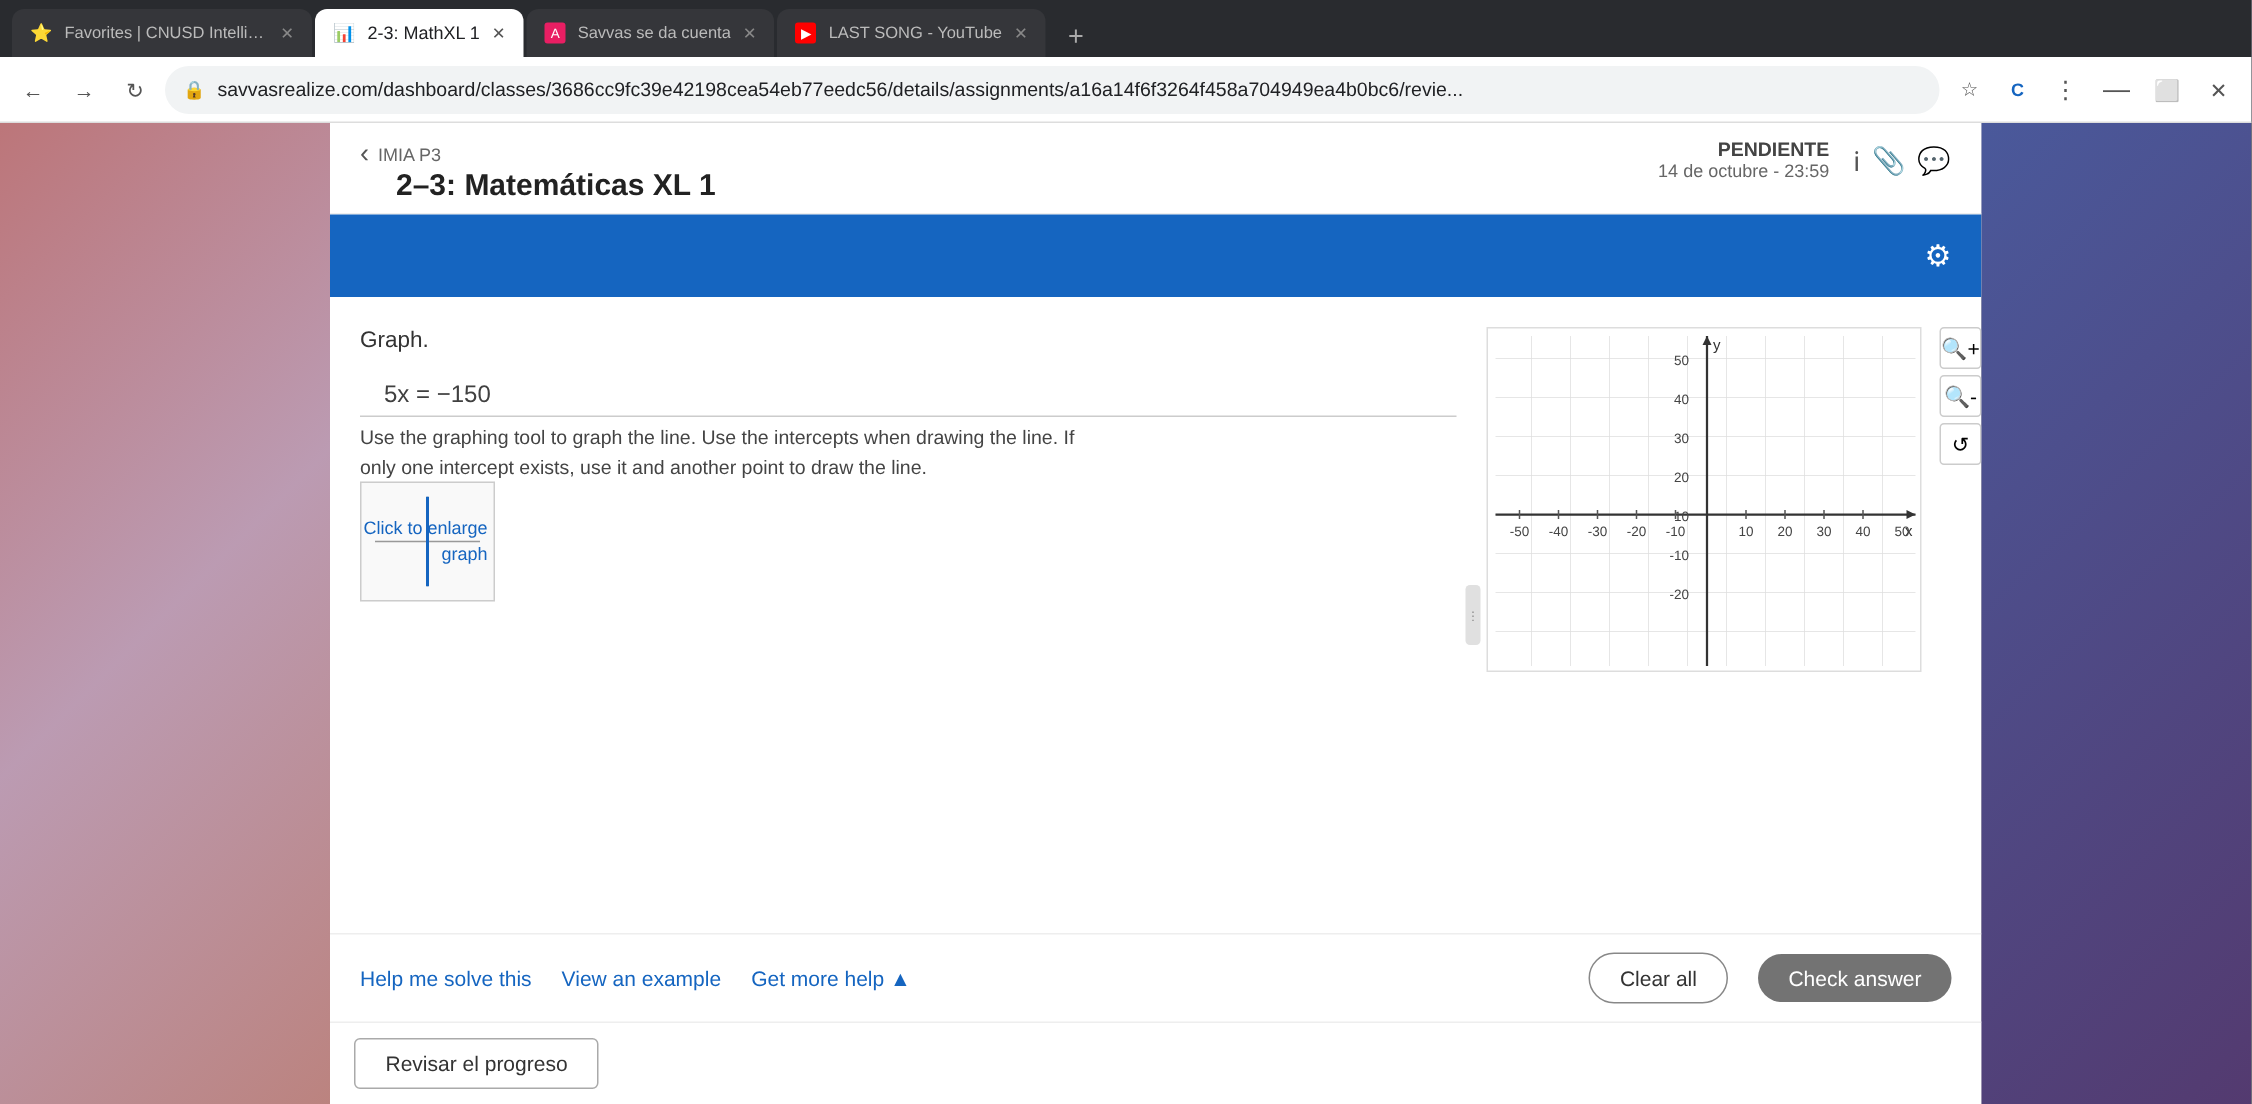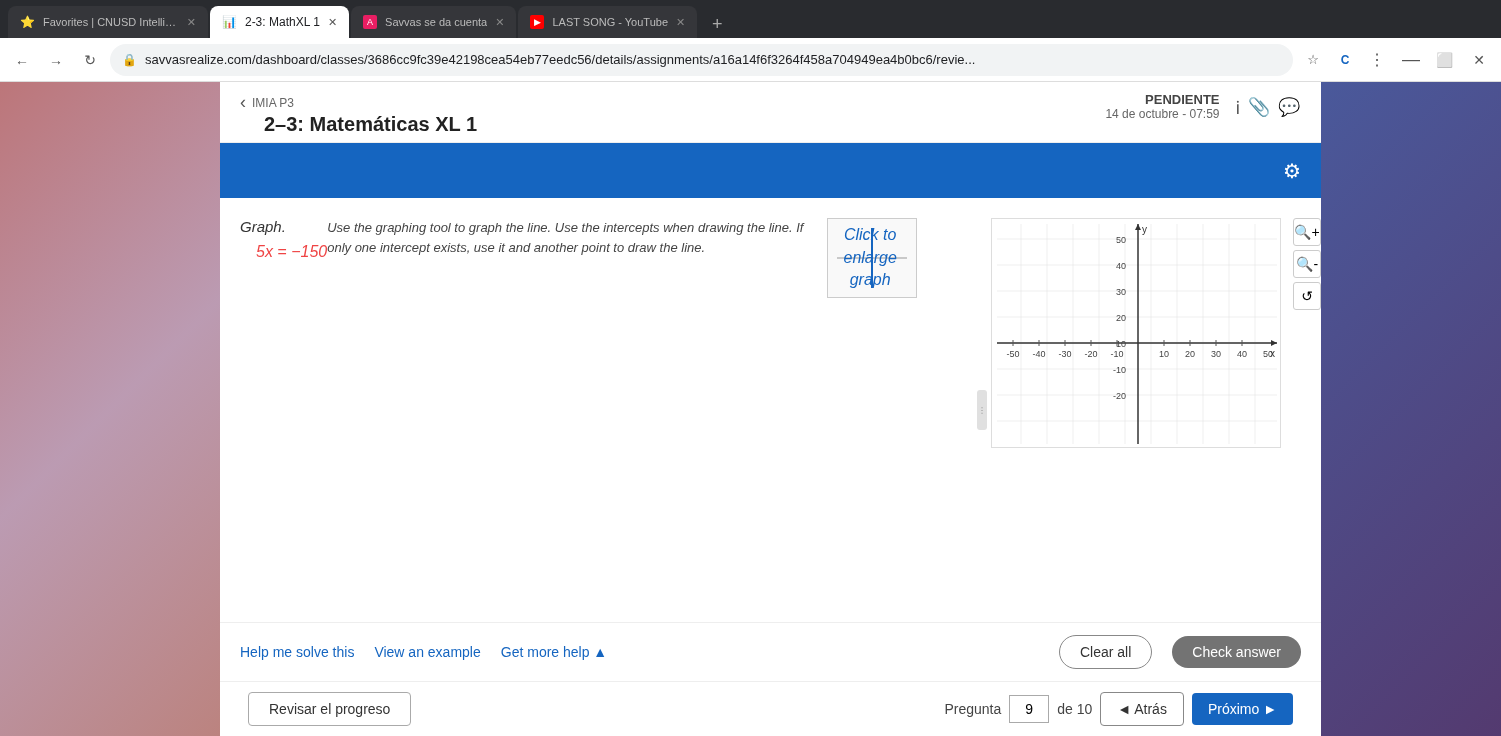--- a/index.html
+++ b/index.html
@@ -230,40 +230,40 @@
       flex: 1;
       display: flex;
       padding: 20px;
       gap: 20px;
       overflow: hidden;
     }
 
     .left-panel {
       flex: 1;
       display: flex;
-      flex-direction: row;
+      flex-direction: column;
       gap: 0;
-      font-style: italic;
     }
 
     .problem-section {
       display: flex;
       flex-direction: column;
       gap: 8px;
     }
 
     .problem-label {
       font-size: 15px;
       color: #333;
     }
 
     .equation {
       font-size: 16px;
-      color: #ef4444;
+      color: #404040;
       margin-left: 16px;
+      margin-top: 12px;
     }
 
     .divider {
       border: none;
       border-top: 1px solid #ccc;
       margin: 4px 0;
     }
 
     .instructions {
       font-size: 13px;
@@ -328,21 +328,21 @@
       border: none;
       font-size: 14px;
       cursor: pointer;
       color: #fff;
     }
 
     
     .nav-bottom {
       display: flex;
       align-items: center;
-      padding: 10px 28px;
+      padding: 10px 16px;
       justify-content: space-between;
       border-top: 1px solid #eee;
       background: #fff;
     }
 
     .revisit-btn {
       padding: 8px 20px;
       border: 1px solid #aaa;
       border-radius: 4px;
       background: #fff;
@@ -499,21 +499,21 @@
           <div class="breadcrumb-back">
             <span class="back-arrow">‹</span>
             <span class="breadcrumb-label">IMIA P3</span>
           </div>
           <span class="page-title">2–3: Matemáticas XL 1</span>
         </div>
         <div class="header-right">
           <div style="display:flex;align-items:center;gap:16px;">
             <div style="display:flex;flex-direction:column;align-items:flex-end;">
               <span class="status-badge">PENDIENTE</span>
-              <span class="due-date">14 de octubre - 07:59</span>
+              <span class="due-date">14 de octubre - 23:59</span>
             </div>
             <div class="header-icons">
               <button class="header-icon-btn">ℹ</button>
               <button class="header-icon-btn">📎</button>
               <button class="header-icon-btn">💬</button>
             </div>
           </div>
         </div>
       </div>
 
@@ -534,21 +534,21 @@
           <div style="display:flex;gap:12px;align-items:flex-start;">
             <div class="enlarge-box">
 
               <div class="mini-graph">
                 <svg width="70" height="60">
                   <line x1="35" y1="0" x2="35" y2="60" stroke="#999" stroke-width="1"></line>
                   <line x1="0" y1="30" x2="70" y2="30" stroke="#999" stroke-width="1"></line>
                   <line x1="35" y1="0" x2="35" y2="60" stroke="#1565c0" stroke-width="2"></line>
                 </svg>
               </div>
-              <span class="enlarge-text" style="position:absolute;right:4px;font-size:16px;text-align:center;color:#1565c0;">Click to
+              <span class="enlarge-text" style="position:absolute;right:4px;font-size:12px;text-align:right;color:#1565c0;">Click to
 enlarge
 graph</span>
             </div>
           </div>
         </div>
 
         <div class="graph-panel">
           <div style="position:relative;">
 
             <div class="graph-container">
@@ -633,25 +633,18 @@
         <button class="action-link">Help me solve this</button>
         <button class="action-link">View an example</button>
         <button class="action-link">Get more help ▲</button>
         <div class="action-spacer"></div>
         <button class="clear-btn">Clear all</button>
         <button class="check-btn">Check answer</button>
       </div>
 
       <div class="nav-bottom">
         <button class="revisit-btn">Revisar el progreso</button>
-        <div class="pagination">
-          <span>Pregunta</span>
-          <input class="page-input" type="text" value="9" style="">
-          <span>de 10</span>
-          <button class="atras-btn">◄ Atrás</button>
-          <button class="proximo-btn">Próximo ►</button>
-        </div>
       </div>
     </div>
 
     <div class="right-decoration"></div>
   </div>
 </div>
 
 </body></html>

